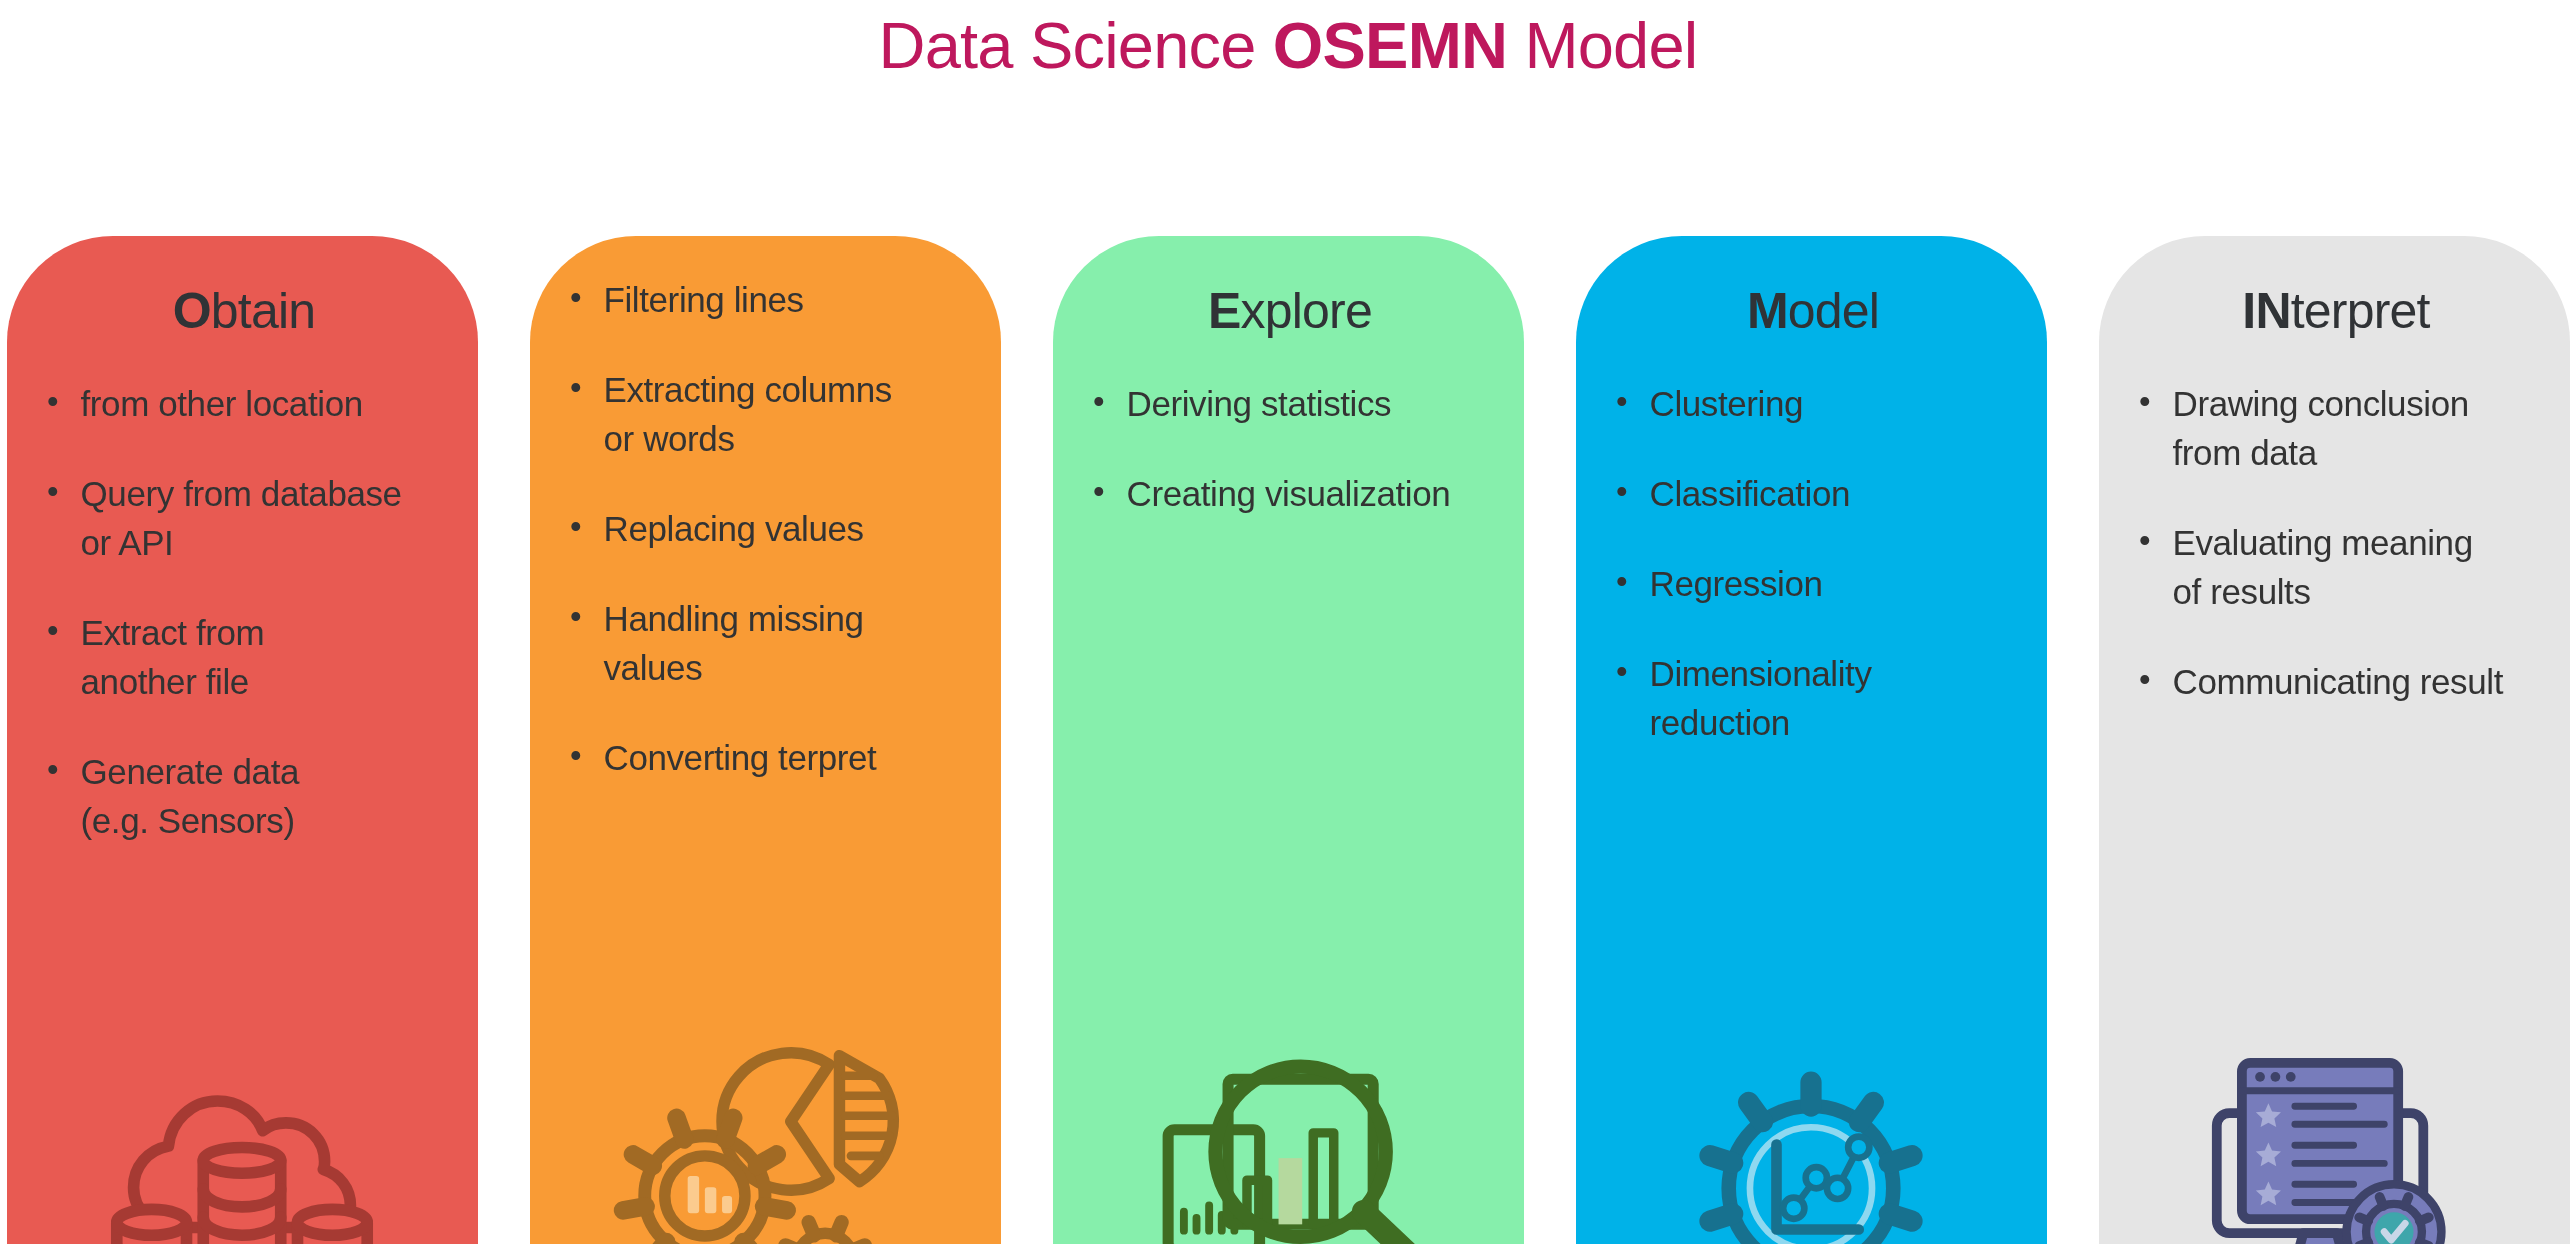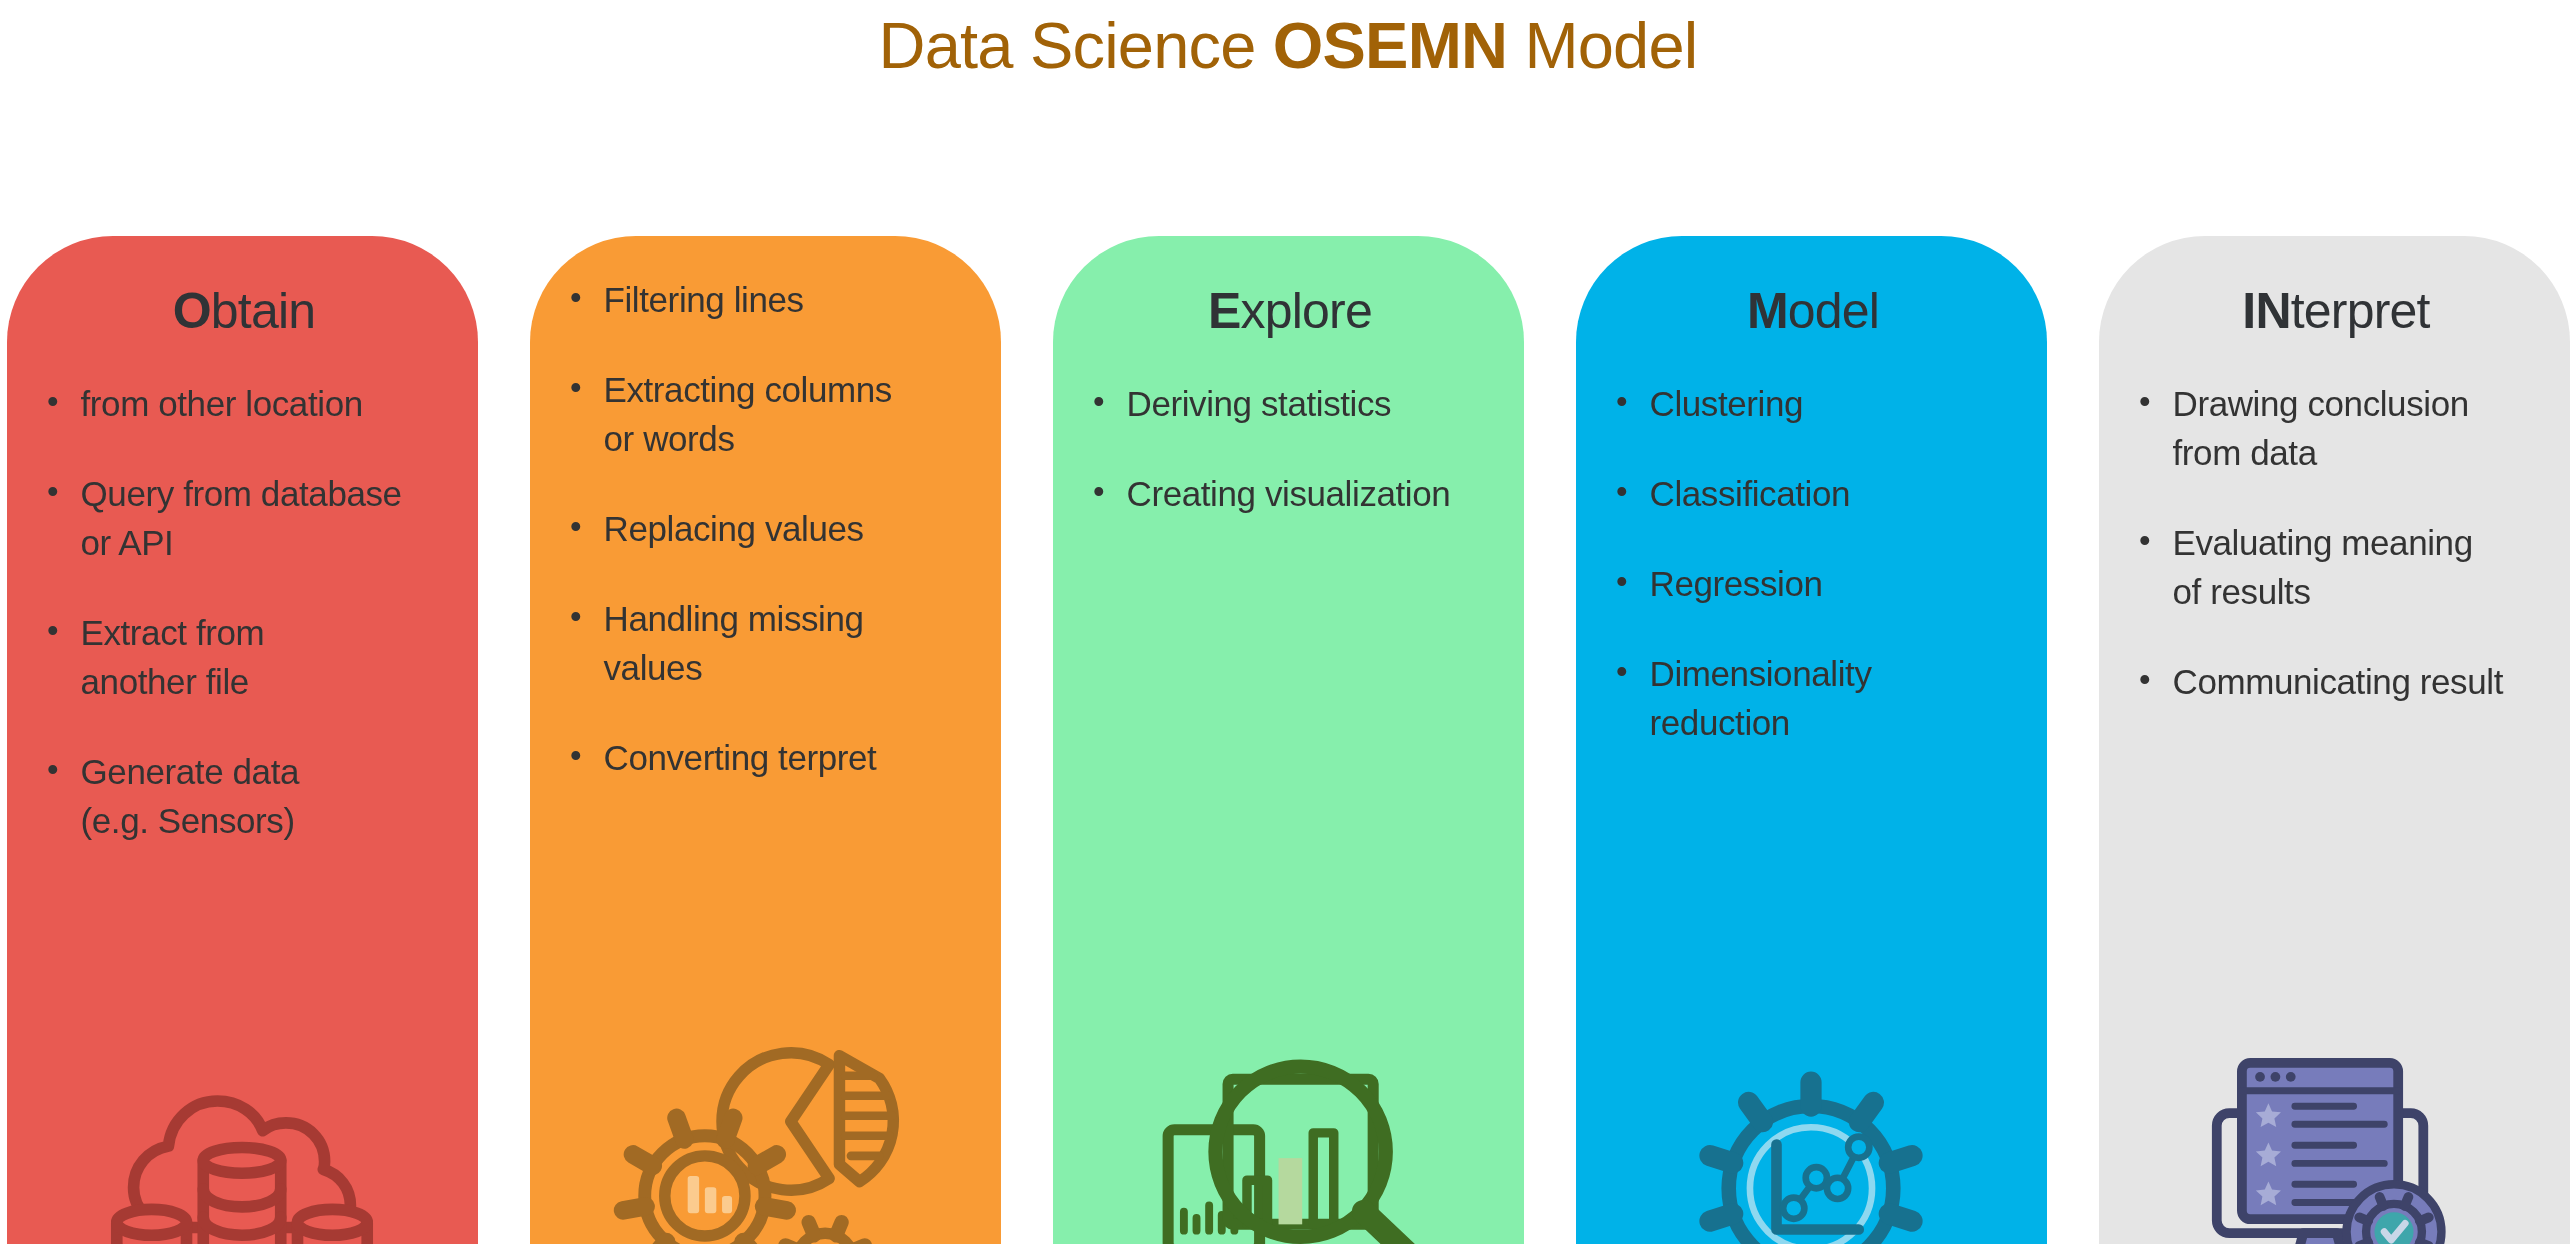--- a/index.html
+++ b/index.html
@@ -2,21 +2,21 @@
 <html style="font-size:12.6px"><head>
 <meta charset="utf-8">
 <style>
   html,body{margin:0;padding:0;}
   body{
     width:2576px;height:1245px;background:#ffffff;overflow:hidden;
     font-family:"Liberation Sans","DejaVu Sans",sans-serif;
     -webkit-font-smoothing:antialiased;
   }
   .title{
-    text-align:center;padding-top:8px;font-size:65px;color:#a16207;
+    text-align:center;padding-top:8px;font-size:65px;color:#be185d;
     font-weight:500;letter-spacing:-0.8px;
   }
   .title b{font-weight:800;}
   .cards{
     position:absolute;top:236px;left:0;right:0;
     display:flex;justify-content:center;gap:52px;
   }
   .card{
     position:relative;width:471px;height:1136px;border-radius:106px;
     color:#333333;box-sizing:border-box;padding:0 24px 0 28px;

